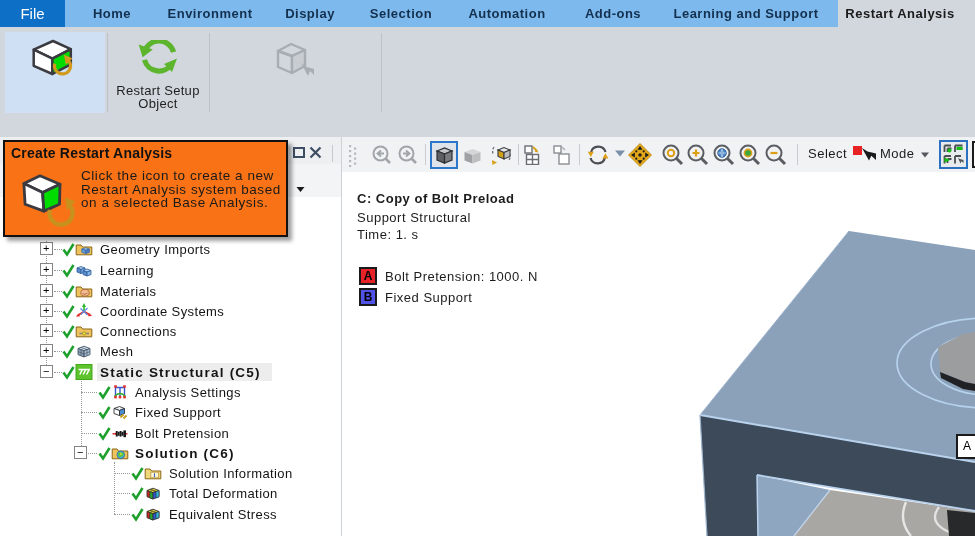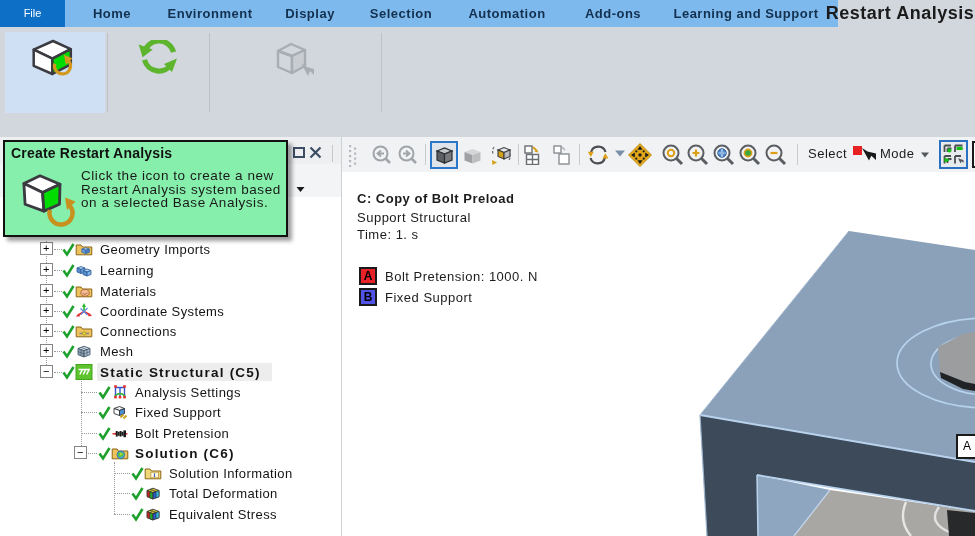--- a/index.html
+++ b/index.html
@@ -7,25 +7,25 @@
 body {
   position:relative; overflow:hidden; background:#fff;
   font-family:"Liberation Sans", sans-serif;
   -webkit-font-smoothing:antialiased;
 }
 .abs { position:absolute; }
 
 
 #tabbar { position:absolute; left:0; top:0; width:975px; height:27px; background:#7db9ec; }
 #tabbar .file { position:absolute; left:0; top:0; width:65px; height:27px; background:#0d6fc5; color:#fff;
-  font-size:11px; line-height:27px; text-align:center; }
+  font-size:15px; line-height:27px; text-align:center; }
 #tabbar .tab { position:absolute; top:0; height:27px; line-height:27px; font-size:13px; letter-spacing:0.5px; font-weight:700;
   color:#13304f; text-align:center; transform:translateX(-50%); white-space:nowrap; }
 #tabbar .active { position:absolute; left:838px; top:0; width:137px; height:27px; background:#d1d7dd; }
-#tabbar .activetext { white-space:nowrap; position:absolute; left:900px; top:0; height:27px; line-height:27px; font-size:18px;
+#tabbar .activetext { white-space:nowrap; position:absolute; left:900px; top:0; height:27px; line-height:27px; font-size:13px;
   font-weight:700; letter-spacing:0.5px; color:#1b1b1b; transform:translateX(-50%); }
 #tabline { position:absolute; left:0; top:27px; width:838px; height:1px; background:#c0c7cd; }
 
 
 #ribbon { position:absolute; left:0; top:27px; width:975px; height:110px; background:#d1d7dd; }
 .rbtn { position:absolute; top:5px; height:81px; }
 .rbtn .lbl { position:absolute; top:53px; left:0; right:0; text-align:center; font-size:13px; letter-spacing:0.3px; color:#1f1f1f; line-height:12.5px; }
 .rbtn.disabled .lbl { color:#a3a9ae; }
 .rsep { position:absolute; top:6px; width:1px; height:79px; background:#bcc1c6; }
 
@@ -45,21 +45,21 @@
 .check { position:absolute; top:1px; width:15px; height:16px; }
 .ticon { position:absolute; top:0; width:18px; height:18px; }
 
 
 #vptool { position:absolute; left:342px; top:137px; width:633px; height:35px; background:#f1f2f4; }
 #vp { position:absolute; left:342px; top:172px; width:633px; height:364px; background:#fff; }
 .vsep { position:absolute; top:7px; width:1px; height:21px; background:#c6cbd0; }
 .vtxt { position:absolute; font-size:13px; letter-spacing:0.5px; color:#1c1c1c; }
 
 
-#tooltip { position:absolute; left:3px; top:140px; width:285px; height:97px; background:#86efac;
+#tooltip { position:absolute; left:3px; top:140px; width:285px; height:97px; background:#f97316;
   border:2px solid #111; box-shadow:4px 4px 4px rgba(0,0,0,0.38); z-index:50; }
 #tooltip .title { position:absolute; left:6px; top:3px; font-size:14px; letter-spacing:0.2px; font-weight:700; color:#111; }
 #tooltip .body { position:absolute; left:76px; top:27px; font-size:13.5px; letter-spacing:0.55px; color:#1a1a1a; line-height:13.5px; }
 </style>
 </head>
 <body>
 
 <div id="tabbar">
   <div class="active"></div>
   <div class="file">File</div>
@@ -85,20 +85,21 @@
     </svg>
   </div>
   <div class="rsep" style="left:107px"></div>
   <div class="rbtn" style="left:108px; width:100px;">
     <svg class="abs" style="left:29px; top:8px;" width="42" height="40" viewBox="0 0 42 40">
       <path d="M36.5 12.1 A 15 15 0 0 0 7.2 13.4" fill="none" stroke="#5cb52c" stroke-width="5.2"></path>
       <path d="M1.7 4.6 L15.8 9.4 L5.6 17.2 Z" fill="#5cb52c"></path>
       <path d="M7.5 19.9 A 15 15 0 0 0 35 23.5" fill="none" stroke="#5cb52c" stroke-width="5.2"></path>
       <path d="M40 18.5 L27 24 L35 32 Z" fill="#5cb52c"></path>
     </svg>
+    <div class="lbl">Restart Setup<br>Object</div>
   </div>
   <div class="rsep" style="left:209px"></div>
   <div class="rbtn disabled" style="left:210px; width:167px;">
     <svg class="abs" style="left:64px; top:10px;" width="40" height="38" viewBox="0 0 40 38">
       <path d="M17 2 L31 8 L18 14 L4 9 Z" fill="none" stroke="#a7adb2" stroke-width="2.4" stroke-linejoin="round"></path>
       <path d="M4 9 L18 14 L18 31 L4 25 Z" fill="none" stroke="#a7adb2" stroke-width="2.4" stroke-linejoin="round"></path>
       <path d="M18 14 L31 8 L31 24 L18 31 Z" fill="#c9cdd1" stroke="#a7adb2" stroke-width="2.4" stroke-linejoin="round"></path>
       <path d="M27 21 L34 34 L36 29 L40 33 L40 27 L33 25 Z" fill="#a9aeb3"></path>
     </svg>
   </div>

